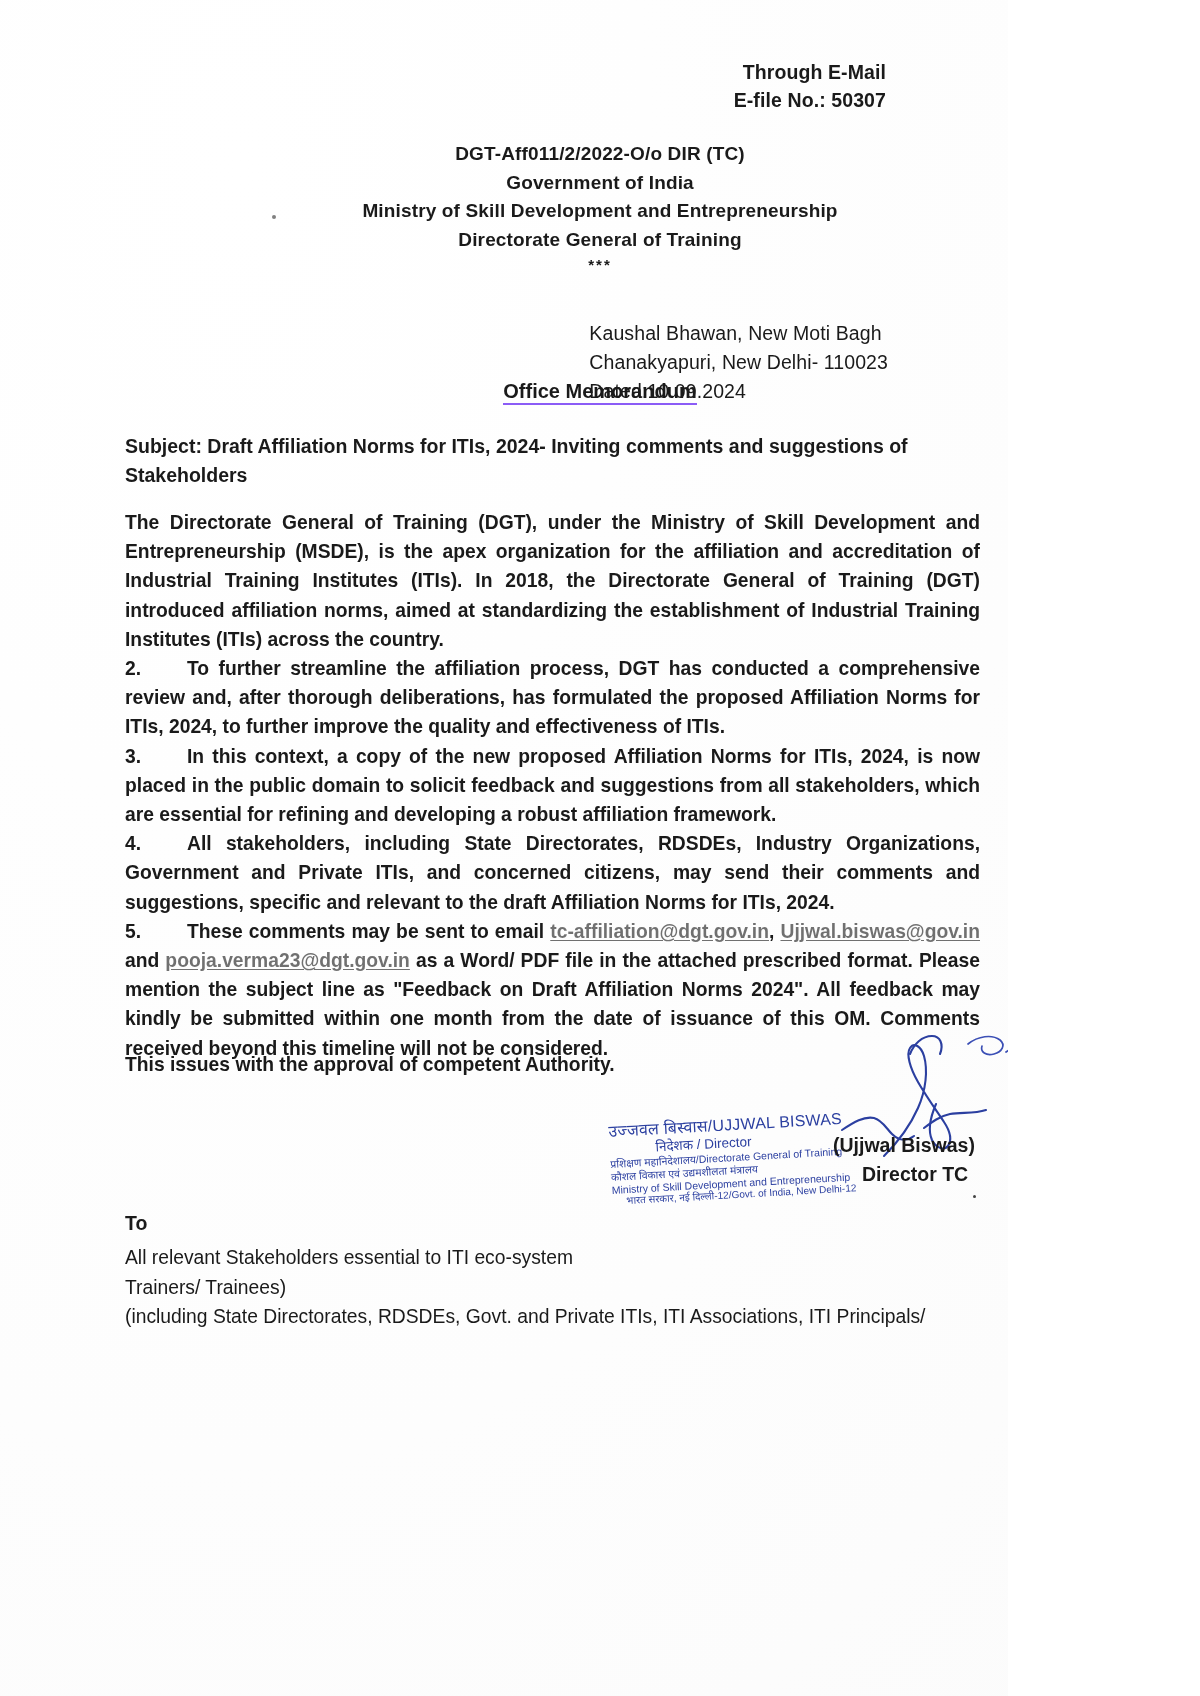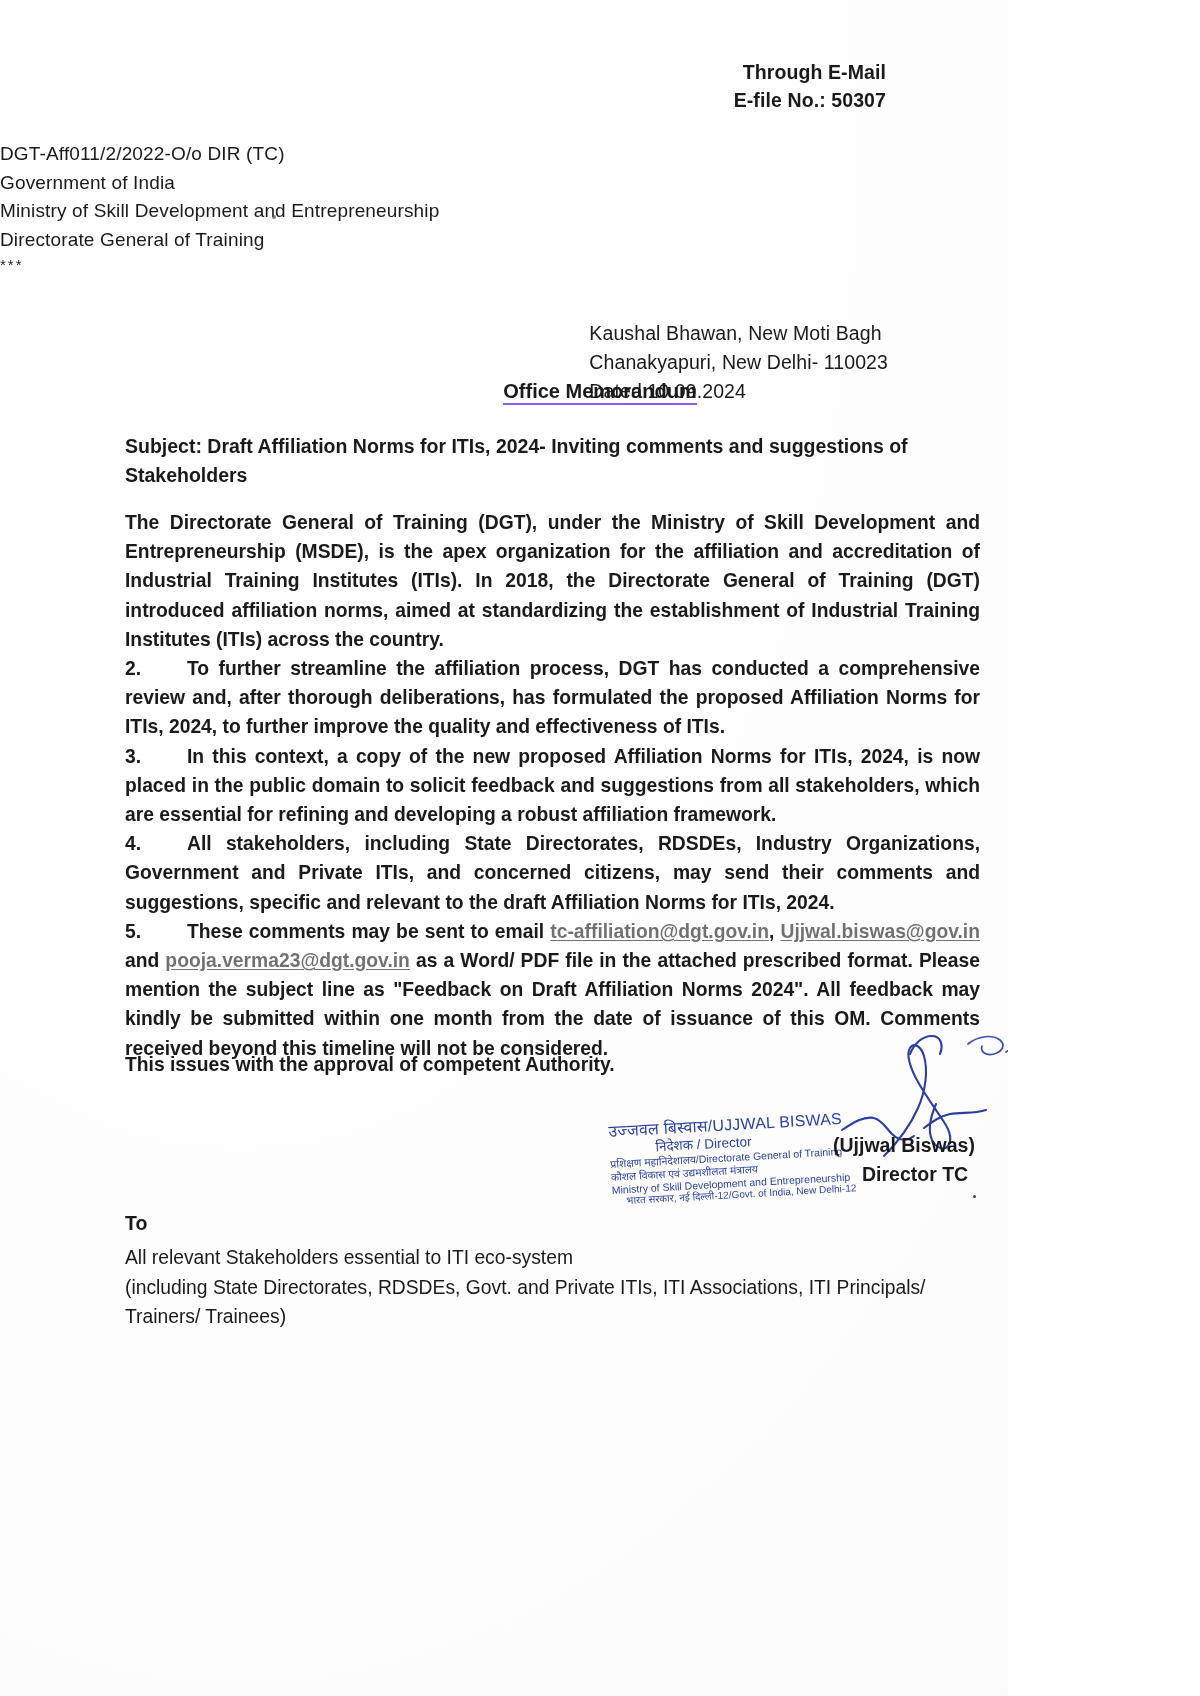--- a/index.html
+++ b/index.html
@@ -34,21 +34,22 @@
     font-size: 19.5px;
     line-height: 28px;
     letter-spacing: 0.1px;
   }
   
   .letterhead {
     position: absolute;
     left: 0;
     top: 140px;
     width: 1200px;
-    font-weight: normal;
+    text-align: center;
+    font-weight: bold;
     font-size: 19px;
     line-height: 28.5px;
     letter-spacing: 0.15px;
   }
   .letterhead .stars {
     font-size: 15px;
     letter-spacing: 2px;
     line-height: 20px;
     display: block;
     margin-top: 1px;
@@ -270,16 +271,16 @@
     </div>
 
     <div class="sig-name">(Ujjwal Biswas)</div>
     <div class="sig-role">Director TC</div>
     <div class="sig-dot"></div>
   </div>
 
   <div class="to-label">To</div>
   <div class="to-body">
     <div>All relevant Stakeholders essential to ITI eco-system</div>
+    <div>Trainers/ Trainees)</div>
     <div>(including State Directorates, RDSDEs, Govt. and Private ITIs, ITI Associations, ITI Principals/</div>
-    <div>Trainers/ Trainees)</div>
   </div>
 </div>
 
 </body></html>

